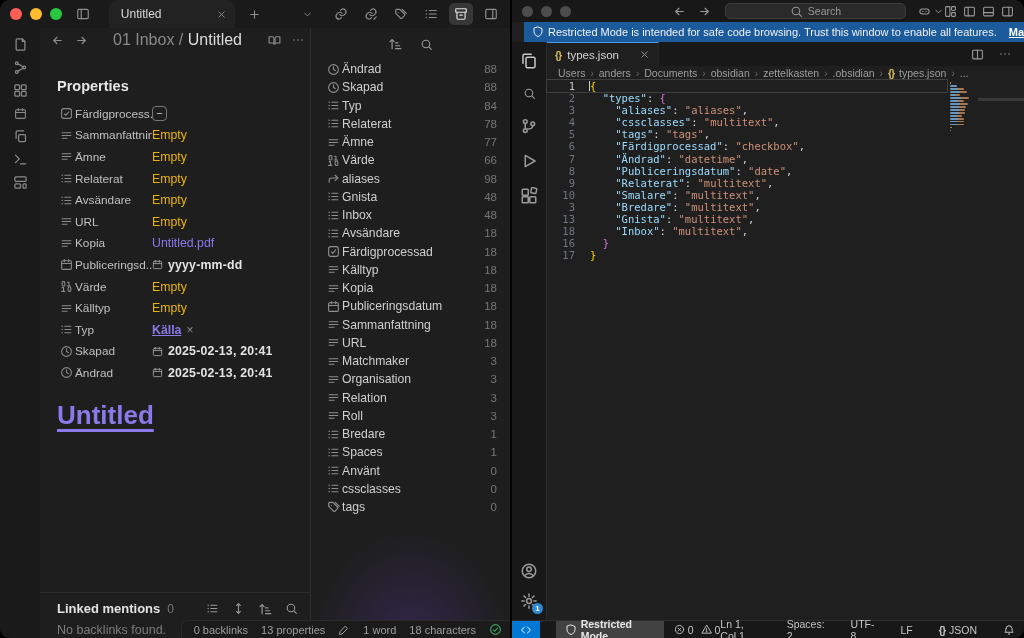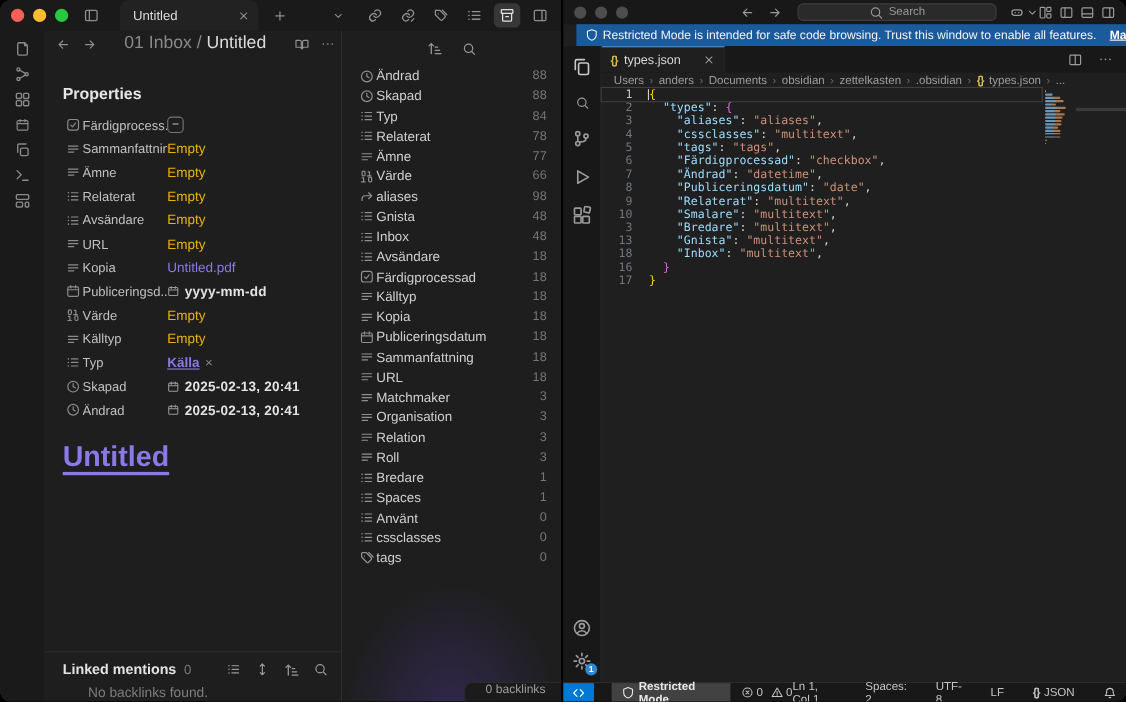--- a/index.html
+++ b/index.html
@@ -48,33 +48,33 @@
   .addprop{display:flex;align-items:center;gap:7px;color:#9a9a9a;font-size:12.3px;margin-top:6px;}
   .addprop .ic{color:#9a9a9a;}
   .note-title{margin-top:16px;font-size:26px;font-weight:800;color:var(--c-accent,#8a79e8);
               text-decoration:underline;text-decoration-thickness:2.5px;text-underline-offset:5px;}
   .ob-linked{position:absolute;left:40px;top:592px;width:270px;border-top:1px solid #2c2c2c;
              padding:8px 12px 0 17px;}
   .lm-head{display:flex;align-items:center;}
   .lm-title{font-size:13px;font-weight:700;color:#e3e3e3;}
   .lm-count{font-size:12px;color:#777;margin-left:7px;flex:1;}
   .lm-icons{display:flex;gap:13px;color:#9a9a9a;}
-  .lm-empty{margin-top:7px;font-size:12.5px;color:#7d7d7d;margin-left:23px;}
+  .lm-empty{margin-top:7px;font-size:12.5px;color:#7d7d7d;}
   .ob-middle{position:absolute;left:310px;top:28px;width:200px;bottom:0;border-left:1px solid #2e2e2e;}
   .mid-head{height:26px;display:flex;align-items:center;justify-content:center;gap:18px;color:#9a9a9a;padding-top:6px;}
   .mid-list{margin-top:6px;}
   .mrow{display:flex;align-items:center;height:18.25px;padding:0 13px 0 14px;}
   .mic{width:17px;flex:0 0 17px;color:#8f8f8f;}
   .mlabel{flex:1;font-size:12.2px;color:#cfcfcf;white-space:nowrap;overflow:hidden;}
   .mcount{font-size:11.5px;color:#767676;}
   .mid-glow{position:absolute;left:0;right:0;bottom:0;height:110px;pointer-events:none;
             background:radial-gradient(ellipse at 50% 115%, rgba(124,77,255,0.22), rgba(124,77,255,0) 70%);}
   .ob-status{position:absolute;right:0;bottom:0;height:18px;background:#1b1b1b;border:1px solid #2a2a2a;
              border-right:none;border-bottom:none;border-radius:7px 0 0 0;display:flex;align-items:center;
-             gap:13px;padding:0 8px 0 12px;font-size:11px;color:#9e9e9e;z-index:5;flex-direction:column;}
+             gap:13px;padding:0 8px 0 12px;font-size:11px;color:#9e9e9e;z-index:5;}
   .ob-status .ic{color:#9e9e9e;}
   .ok-check{color:var(--c-status-green,#3ba55c) !important;}
 
   
   .vscode{position:absolute;left:512px;top:0;width:512px;height:638px;background:#1f1f1f;
           border-radius:0 10px 10px 0;overflow:hidden;}
   .vs-titlebar{position:absolute;left:0;top:0;right:0;height:22px;background:#181818;
                display:flex;align-items:center;}
   .vs-light{width:11px;height:11px;border-radius:50%;background:#4d4d4d;}
   .vs-nav{display:flex;gap:12px;color:#9a9a9a;margin-left:92px;}

